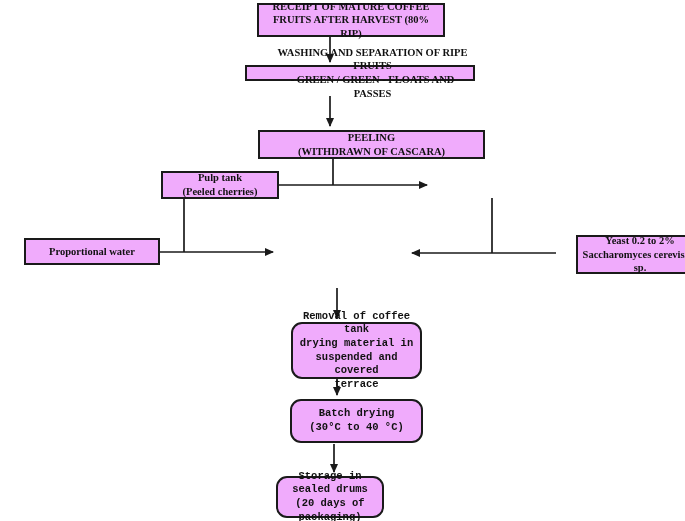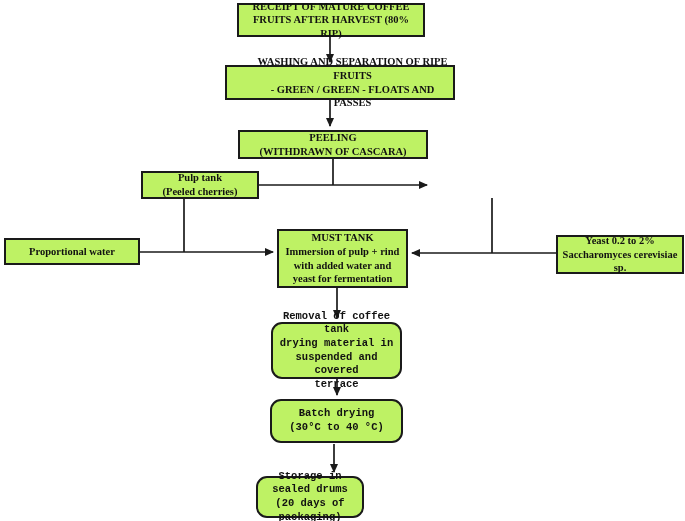--- a/index.html
+++ b/index.html
@@ -17,34 +17,35 @@
     width: 685px; height: 521px;
   }
   .node {
     position: absolute;
     box-sizing: border-box;
     display: flex;
     align-items: center;
     justify-content: center;
     text-align: center;
     border: 2px solid #1a1a1a;
-    background: #bef264;
+    background: #f0abfc;
     color: #111111;
     font-weight: bold;
     font-size: 10.5px;
     line-height: 1.3;
     white-space: pre-line;
     padding: 1px 2px;
+    margin-left: 20px;
   }
   .rounded { border-radius: 11px; font-family: Liberation Mono, monospace; }
 
   
   .n-receipt  { left: 237px; top: 3px;   width: 188px; height: 34px; }
-  .n-washing  { left: 225px; top: 65px;  width: 230px; height: 35px; padding-left: 27px; }
-  .n-peeling  { left: 238px; top: 130px; width: 190px; height: 29px; }
+  .n-washing  { left: 225px; top: 65px;  width: 230px; height: 16px; padding-left: 27px; }
+  .n-peeling  { left: 238px; top: 130px; width: 227px; height: 29px; }
   .n-pulp     { left: 141px; top: 171px; width: 118px; height: 28px; }
   .n-cascara  { left: 430px; top: 170px; width: 126px; height: 28px; }
   .n-water    { left: 4px;   top: 238px; width: 136px; height: 27px; }
   .n-must     { left: 277px; top: 229px; width: 131px; height: 59px; }
   .n-yeast    { left: 556px; top: 235px; width: 128px; height: 39px; }
   .n-removal  { left: 271px; top: 322px; width: 131px; height: 57px; }
   .n-batch    { left: 270px; top: 399px; width: 133px; height: 44px; }
   .n-storage  { left: 256px; top: 476px; width: 108px; height: 42px; }
 
   #connectors line { stroke: #1a1a1a; stroke-width: 1.7; }
@@ -77,24 +78,20 @@
 
   <div class="node n-receipt">RECEIPT OF MATURE COFFEE
 FRUITS AFTER HARVEST (80% RIP)</div>
   <div class="node n-washing">WASHING AND SEPARATION OF RIPE FRUITS
 - GREEN / GREEN - FLOATS AND PASSES</div>
   <div class="node n-peeling">PEELING
 (WITHDRAWN OF CASCARA)</div>
   <div class="node n-pulp">Pulp tank
 (Peeled cherries)</div>
   <div class="node n-water">Proportional water</div>
-  <div class="node n-must">MUST TANK
-Immersion of pulp + rind
-with added water and
-yeast for fermentation</div>
   <div class="node n-yeast">Yeast 0.2 to 2%
 Saccharomyces cerevisiae sp.</div>
   <div class="node n-removal rounded">Removal of coffee tank
 drying material in
 suspended and covered
 terrace</div>
   <div class="node n-batch rounded">Batch drying
 (30°C to 40 °C)</div>
   <div class="node n-storage rounded">Storage in sealed drums
 (20 days of packaging)</div>

